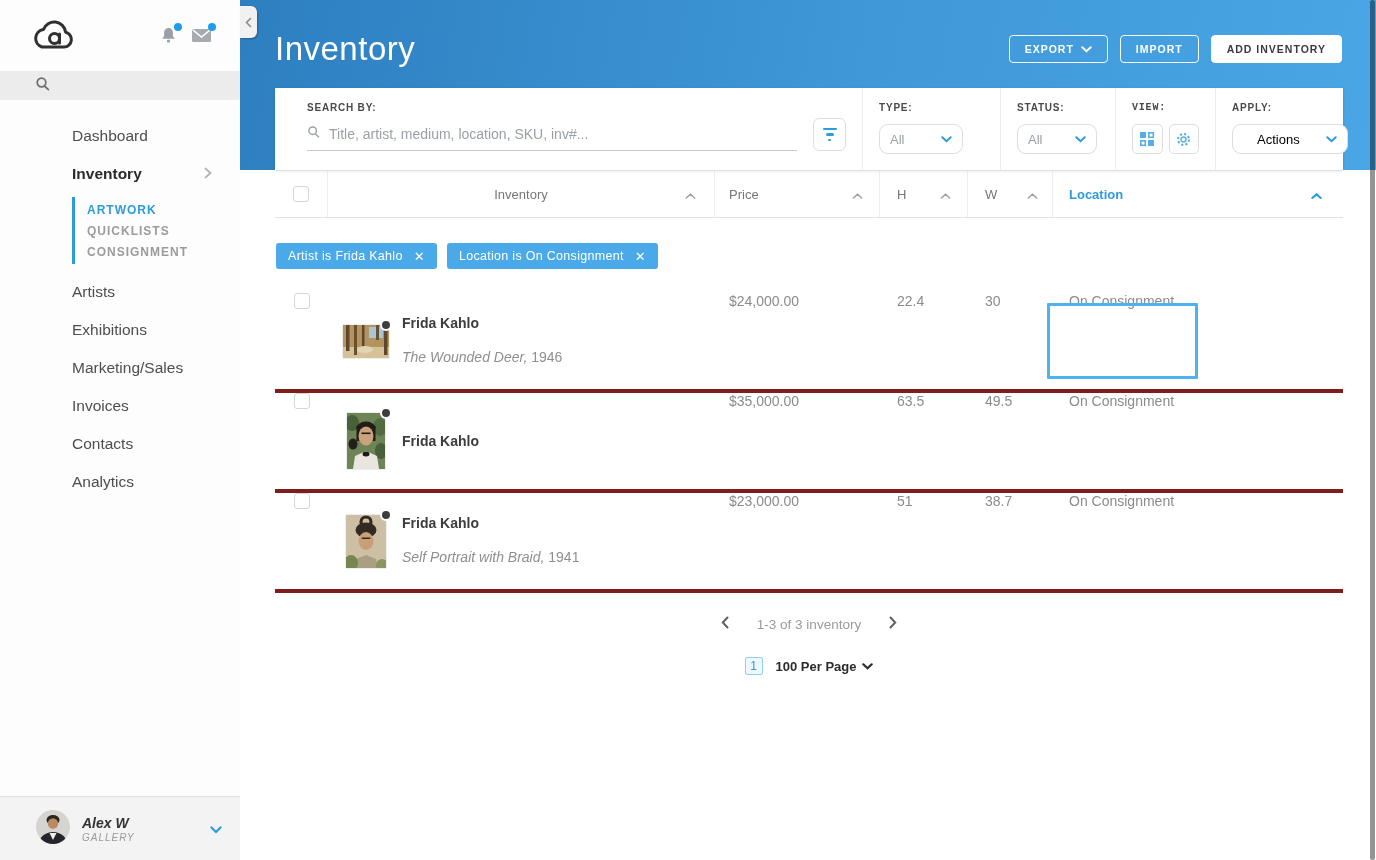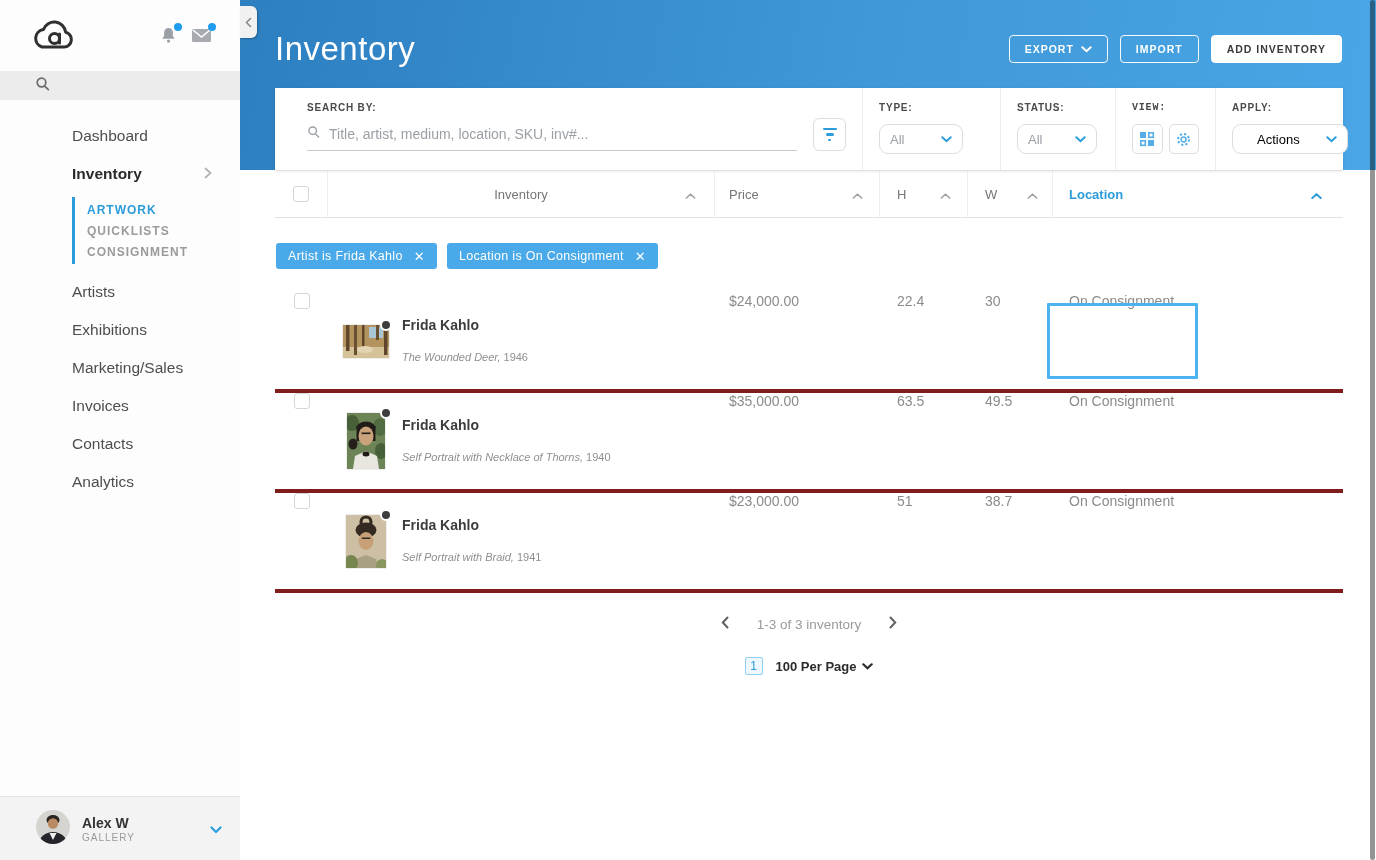--- a/index.html
+++ b/index.html
@@ -24,21 +24,21 @@
   .menu-item { height:38px; display:flex; align-items:center; padding:0 28px 0 36px;
     font-size:15.5px; color:#4e4e4e; }
   .menu-item.bold { font-weight:bold; color:#2b2b2b; }
   .menu-item .spacer { flex:1; }
   .submenu { margin:4px 0 9px 36px; border-left:3px solid #2D9CDB; padding:2px 0 2px 12px; }
   .submenu-item { height:21px; display:flex; align-items:center; font-size:12px; font-weight:bold;
     letter-spacing:1px; color:#9b9b9b; }
   .submenu-item.active { color:#2D9CDB; }
   .user-bar { position:absolute; left:0; bottom:0; width:240px; height:64px; background:#f3f3f3;
     border-top:1px solid #e4e4e4; display:flex; align-items:center; padding:0 18px 0 36px; }
-  .user-txt { margin-left:12px; }
+  .user-txt { margin-left:12px;font-style:italic; }
   .user-name { font-size:14px; font-weight:bold; color:#333; }
   .user-role { font-size:10px; color:#9a9a9a; letter-spacing:1px; margin-top:1px; }
   .user-bar .spacer { flex:1; }
   .collapse-handle { position:absolute; left:240px; top:6px; width:17px; height:32px; background:#f1f1f1;
     border-radius:0 6px 6px 0; box-shadow:1px 1px 2px rgba(0,0,0,.25); z-index:6;
     display:flex; align-items:center; justify-content:center; }
 
   
   .main { position:absolute; left:240px; top:0; right:0; bottom:0; background:#fff; }
   .hero { position:absolute; left:0; top:0; right:0; height:170px;
@@ -106,21 +106,21 @@
   .rows { margin-top:24px; }
   .row { display:flex; height:100px; border-bottom:4px solid #7f1d1d; }
   .c-check { width:53px; display:flex; justify-content:center; }
   .c-inv { flex:1; display:flex; align-items:center; padding-left:15px; }
   .thumb-wrap { width:46px; display:flex; justify-content:center; position:relative; }
   .thumb { box-shadow:0 0 1px rgba(0,0,0,.4); display:block; }
   .badge-dot { position:absolute; top:-6px; right:-3px; width:12px; height:12px; border-radius:50%;
     background:#3d3d3d; border:2px solid #fff; }
   .art-txt { margin-left:13px; max-width:215px; }
   .art-artist { font-size:14px; font-weight:bold; color:#3c3c3c; }
-  .art-title { font-size:11px; color:#8f8f8f; margin-top:18px; line-height:1.25; }
+  .art-title { font-size:14px; color:#8f8f8f; margin-top:18px; line-height:1.25; }
   .art-title i { font-style:italic; }
   .c-price { width:165px; padding-left:14px; font-size:14px; color:#8b8b8b; }
   .c-h { width:88px; padding-left:17px; font-size:14px; color:#8b8b8b; }
   .c-w { width:85px; padding-left:17px; font-size:14px; color:#8b8b8b; }
   .c-loc { width:290px; padding-left:16px; font-size:14px; color:#8b8b8b; position:relative; }
   .hl-box { position:absolute; left:-6px; top:50%; transform:translateY(-50%); width:151px; height:76px;
     border:3px solid #4db2f0; border-radius:1px; pointer-events:none; }
 
   
   .pag-range { margin-top:22px; display:flex; align-items:center; justify-content:center; gap:28px; }
@@ -438,21 +438,20 @@
               <rect x="25.3" y="13" width="3.2" height="15" fill="#221c18"></rect>
               <ellipse cx="19" cy="23" rx="7.5" ry="9.5" fill="#caa27b"></ellipse>
               <rect x="14.5" y="19.5" width="9" height="1.6" fill="#221c18"></rect>
               <path d="M6 56 L32 56 L30 43 L19 38 L8 43 z" fill="#e9e6df"></path>
               <ellipse cx="19" cy="41" rx="3.5" ry="2.5" fill="#1e1a16"></ellipse>
             </svg>
             <span class="badge-dot" data-interactable="false"></span>
           </span>
           <div class="art-txt">
             <div class="art-artist" data-interactable="false">Frida Kahlo</div>
-            <div class="art-title" data-interactable="false"><i><span>Self Portrait with Necklace of Thorns</span>,</i> <span>1940</span></div>
           </div>
         </div>
         <div class="c-price" data-interactable="false">$35,000.00</div>
         <div class="c-h" data-interactable="false">63.5</div>
         <div class="c-w" data-interactable="false">49.5</div>
         <div class="c-loc" data-interactable="false">
           <span>On Consignment</span>
         </div>
       </div>
 

